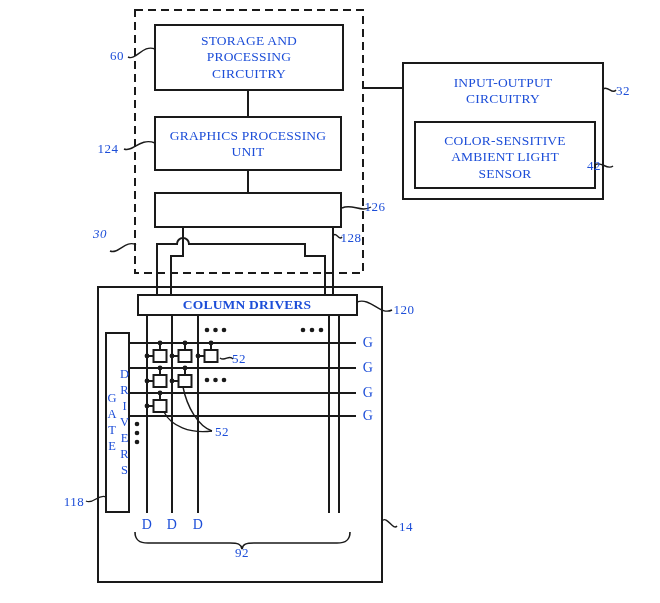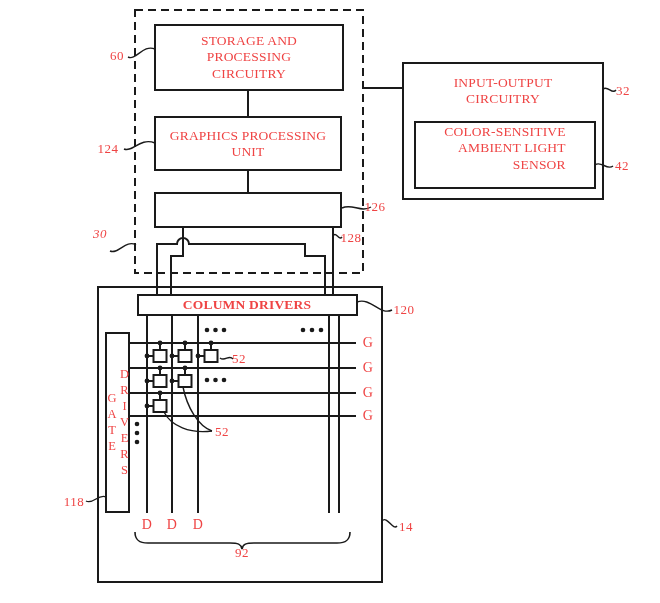--- a/index.html
+++ b/index.html
@@ -5,21 +5,21 @@
   html,body { margin:0; padding:0; background:#ffffff; }
   #fig {
     position:relative; width:660px; height:603px; background:#ffffff;
     font-family:"Liberation Serif","DejaVu Serif",serif; color:#1a1a1a;
     overflow:hidden;
   }
   #fig svg { position:absolute; left:0; top:0; }
   .lbl {
     position:absolute; transform:translate(-50%,-50%);
     text-align:center; white-space:pre-line; line-height:1.22;
-    font-size:13.5px; letter-spacing:0.2px; color:#ef4444;
+    font-size:13.5px; letter-spacing:0.2px; color:#1d4ed8;
   }
   .ref { font-size:13px; letter-spacing:0.5px; white-space:nowrap; }
   .axis { font-size:14px; }
   .vertical {
     writing-mode:vertical-lr; text-orientation:upright;
     letter-spacing:2px; line-height:1; font-size:12.5px;
     transform:translate(-50%,-50%);
   }
 </style>
 </head>
@@ -135,33 +135,33 @@
     </g>
   </svg>
 
   <div class="lbl" style="left:249px; top:58px;">STORAGE AND
 PROCESSING
 CIRCUITRY</div>
   <div class="lbl" style="left:248px; top:144px;">GRAPHICS PROCESSING
 UNIT</div>
   <div class="lbl" style="left:503px; top:91px;">INPUT-OUTPUT
 CIRCUITRY</div>
-  <div class="lbl" style="left:505px; top:149px;text-align:right;">COLOR-SENSITIVE
+  <div class="lbl" style="left:505px; top:158px;">COLOR-SENSITIVE
 AMBIENT LIGHT
 SENSOR</div>
   <div class="lbl" style="left:247px; top:305px;font-weight:bold;">COLUMN DRIVERS</div>
   <div class="lbl vertical" style="left:118px; top:423px;">GATE DRIVERS</div>
 
   <div class="lbl ref" style="left:117px; top:56px;">60</div>
   <div class="lbl ref" style="left:108px; top:149px;">124</div>
   <div class="lbl ref" style="left:100px; top:234px;font-style:italic;">30</div>
   <div class="lbl ref" style="left:375px; top:207px;">126</div>
   <div class="lbl ref" style="left:351px; top:238px;">128</div>
   <div class="lbl ref" style="left:623px; top:91px;">32</div>
-  <div class="lbl ref" style="left:622px; top:166px;">42</div>
+  <div class="lbl ref" style="left:594px; top:166px;">42</div>
   <div class="lbl ref" style="left:404px; top:310px;">120</div>
   <div class="lbl ref" style="left:406px; top:527px;">14</div>
   <div class="lbl ref" style="left:74px;  top:502px;">118</div>
   <div class="lbl ref" style="left:239px; top:359px;">52</div>
   <div class="lbl ref" style="left:222px; top:432px;">52</div>
   <div class="lbl ref" style="left:242px; top:553px;">92</div>
 
   <div class="lbl axis" style="left:368px; top:343px;">G</div>
   <div class="lbl axis" style="left:368px; top:368px;">G</div>
   <div class="lbl axis" style="left:368px; top:393px;">G</div>

